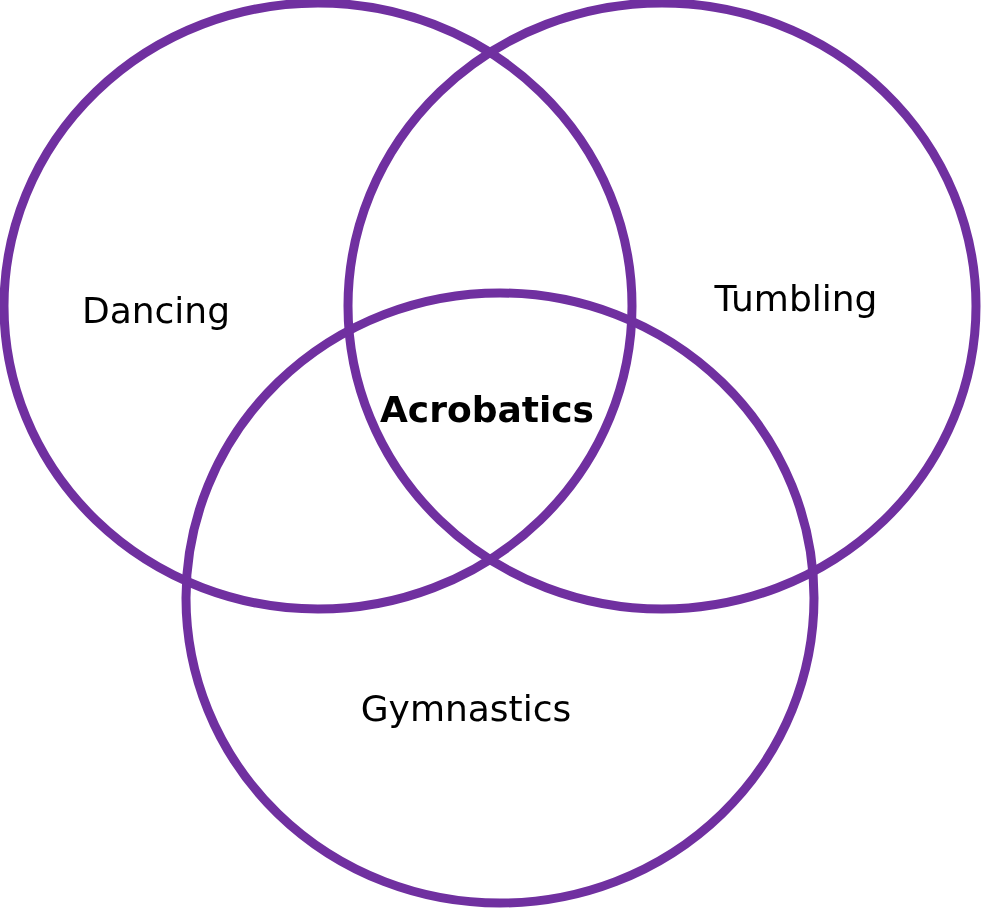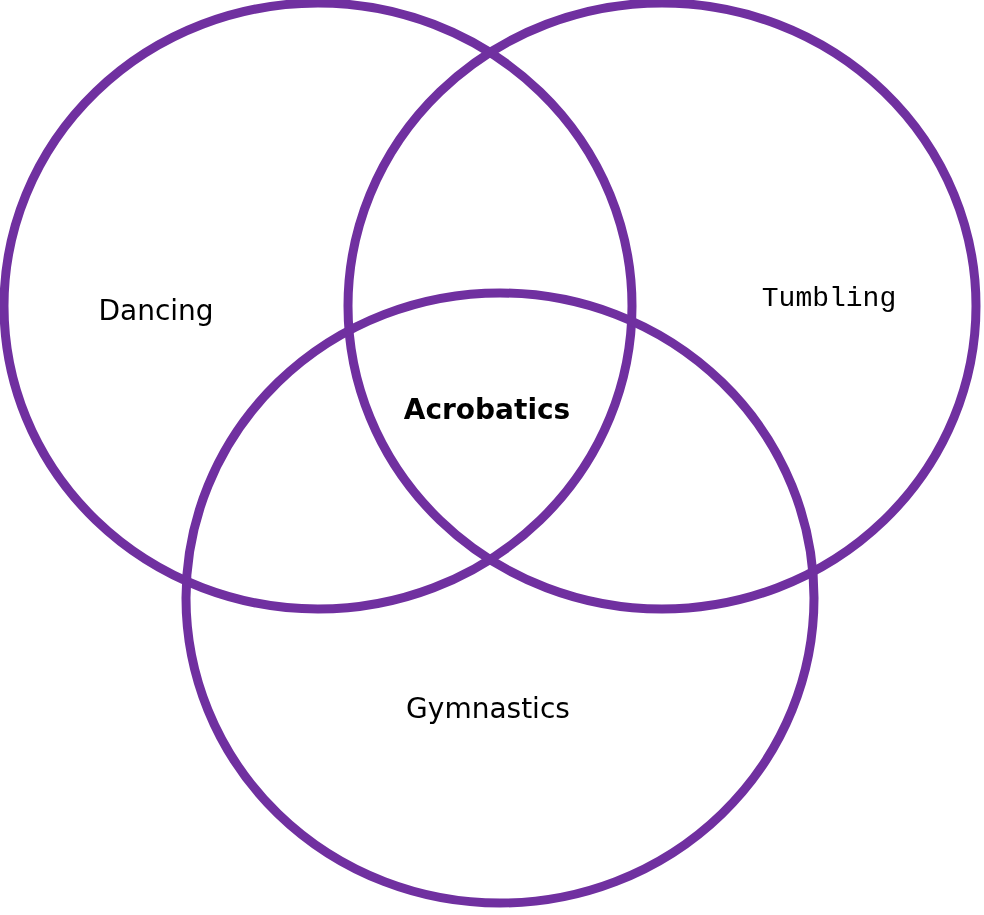--- a/index.html
+++ b/index.html
@@ -1,32 +1,32 @@
 <!DOCTYPE html>
 <html><head>
 <meta charset="utf-8">
 <style>
   html, body { margin: 0; padding: 0; background: #ffffff; }
   body { width: 984px; height: 915px; position: relative; overflow: hidden; }
   svg { position: absolute; left: 0; top: 0; }
   .label {
     position: absolute;
     font-family: "DejaVu Sans", "Liberation Sans", sans-serif;
-    font-size: 28px;
+    font-size: 36px;
     color: #000000;
     white-space: nowrap;
     transform: translate(-50%, -50%);
     line-height: 1;
   }
 </style>
 </head>
 <body>
 
 <svg width="984" height="915" viewBox="0 0 984 915" xmlns="http://www.w3.org/2000/svg">
   <ellipse cx="318" cy="306" rx="314" ry="303" fill="none" stroke="#7030A0" stroke-width="9"></ellipse>
   <ellipse cx="662" cy="306" rx="314" ry="303" fill="none" stroke="#7030A0" stroke-width="9"></ellipse>
   <ellipse cx="500" cy="598" rx="314" ry="305" fill="none" stroke="#7030A0" stroke-width="9"></ellipse>
 </svg>
 
 <div class="label" style="left:156px; top:311px;">Dancing</div>
-<div class="label" style="left:829px; top:299px;font-family:Liberation Mono, monospace;">Tumbling</div>
+<div class="label" style="left:796px; top:299px;">Tumbling</div>
 <div class="label" style="left:487px; top:410px;font-weight:bold;">Acrobatics</div>
-<div class="label" style="left:488px; top:709px;">Gymnastics</div>
+<div class="label" style="left:466px; top:709px;">Gymnastics</div>
 
 </body></html>

